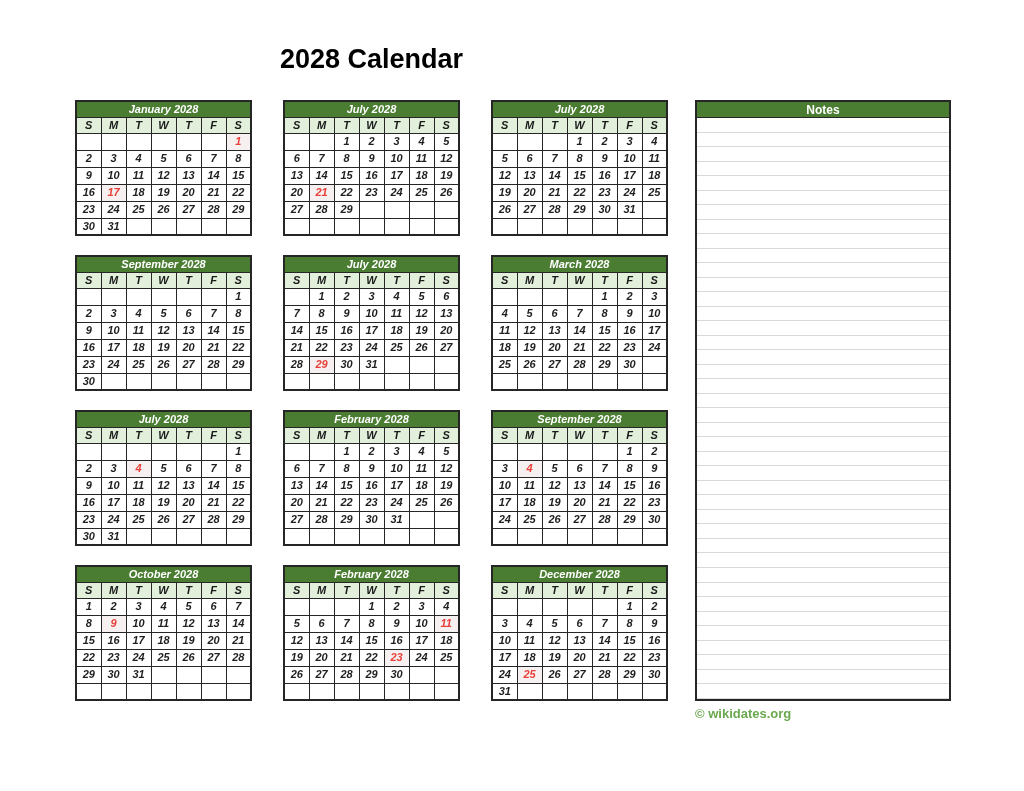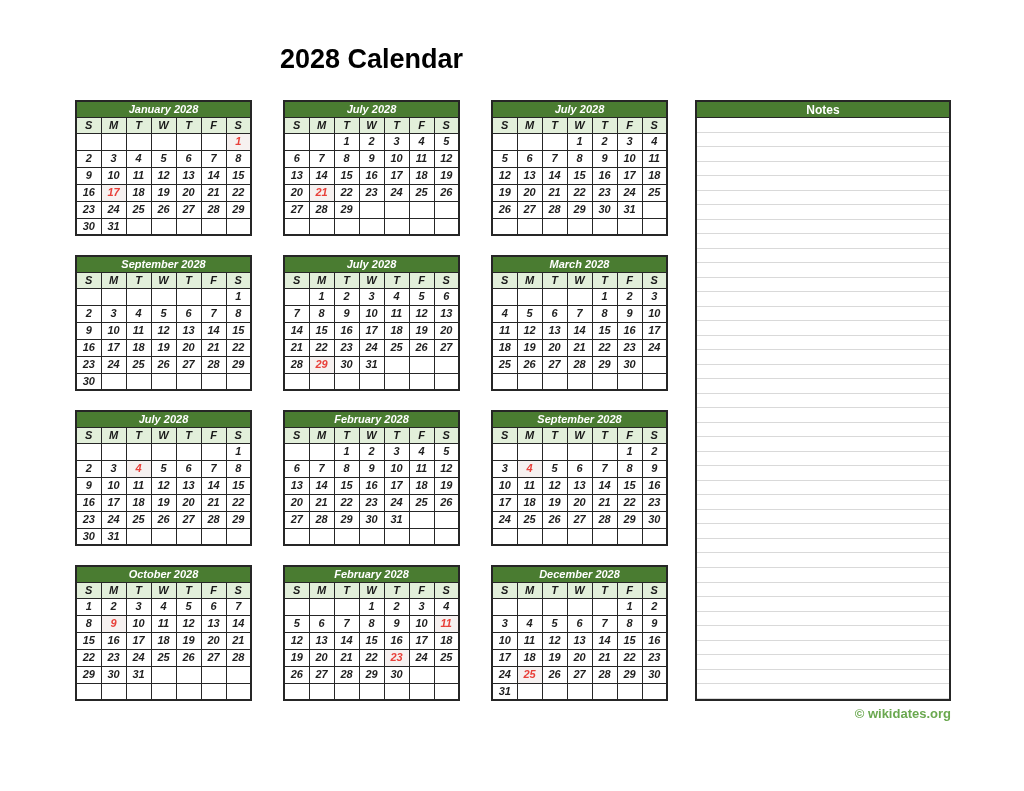--- a/index.html
+++ b/index.html
@@ -60,21 +60,21 @@
     background:var(--header-green,#4a7c31); color:#fff;
     font-weight:bold; font-size:12px; text-align:center;
     height:16px; line-height:16px;
     border-bottom:1px solid var(--border-dark,#262626);
   }
   .notes-line {
     height:14.52px; border-bottom:1px solid var(--line-gray,#d9d9d9);
   }
   .attribution {
     position:absolute; left:695px; top:706px; width:256px;
-    text-align:right; font-size:13px; font-weight:bold;
+    text-align:left; font-size:13px; font-weight:bold;
     color:var(--attribution-green,#6aa84f);
     text-decoration:none; cursor:pointer;
   }
 </style>
 </head>
 <body>
 
 <div class="page">
   <h1 class="page-title">2028 Calendar</h1>
   <div class="months-grid" id="months-grid">

